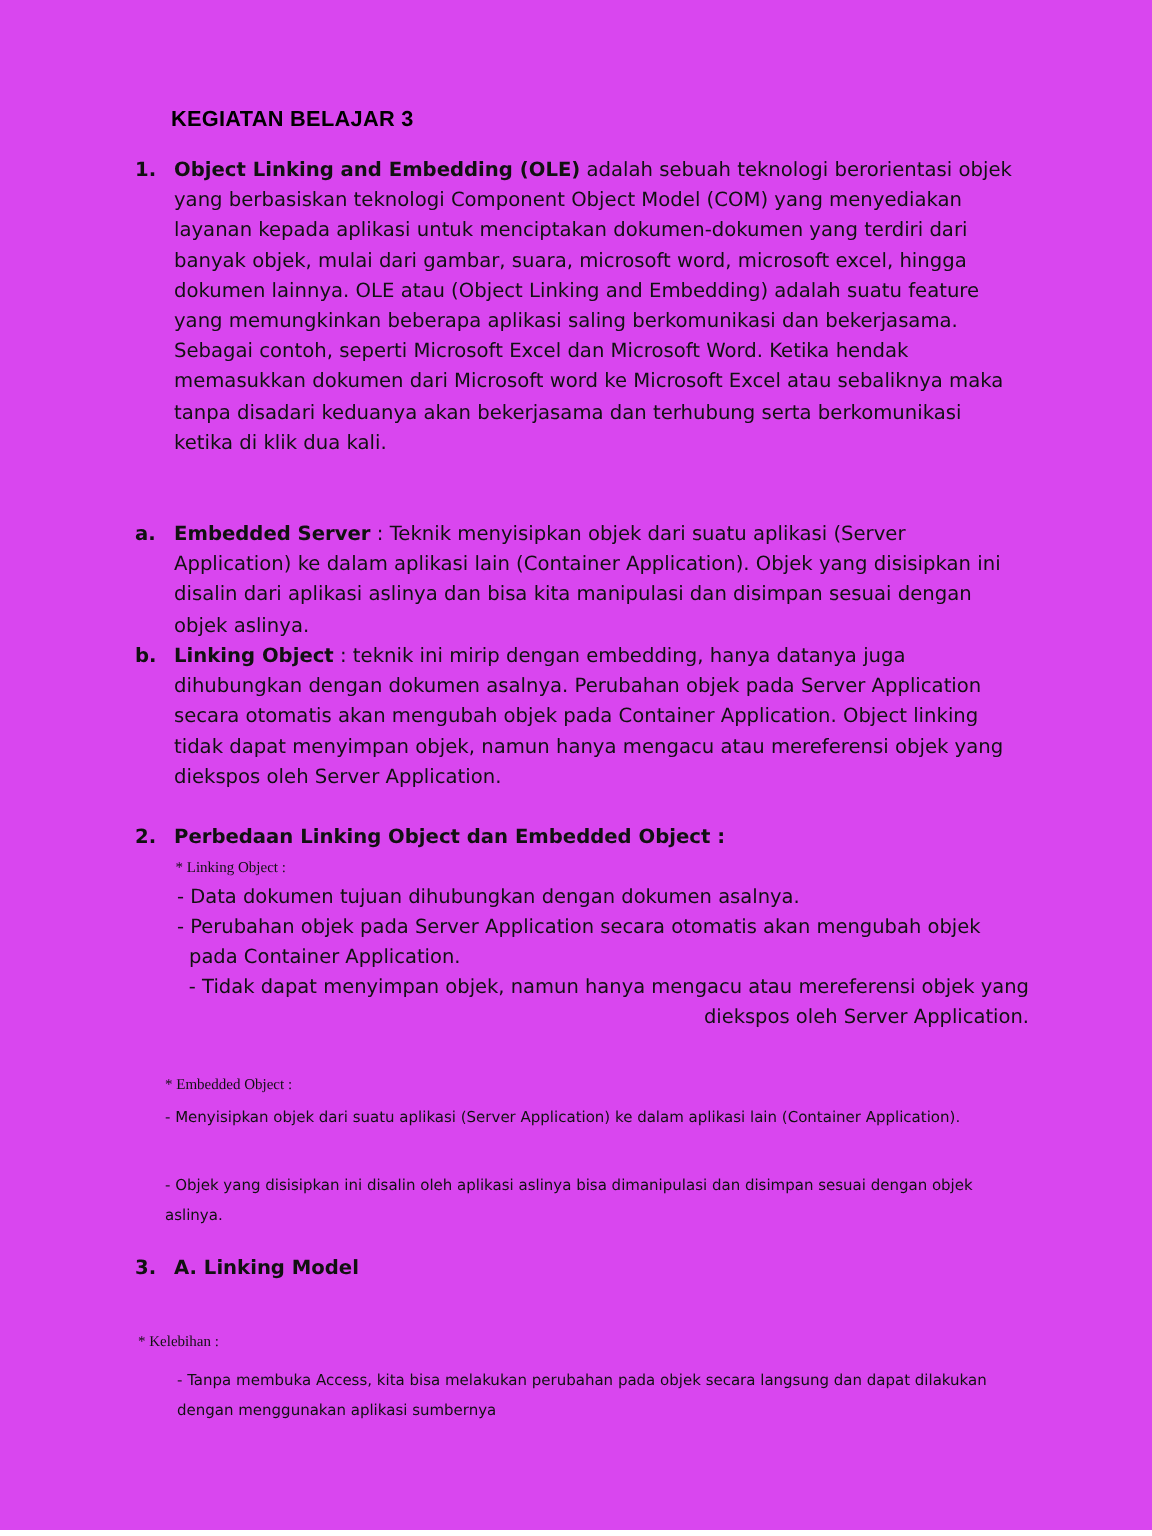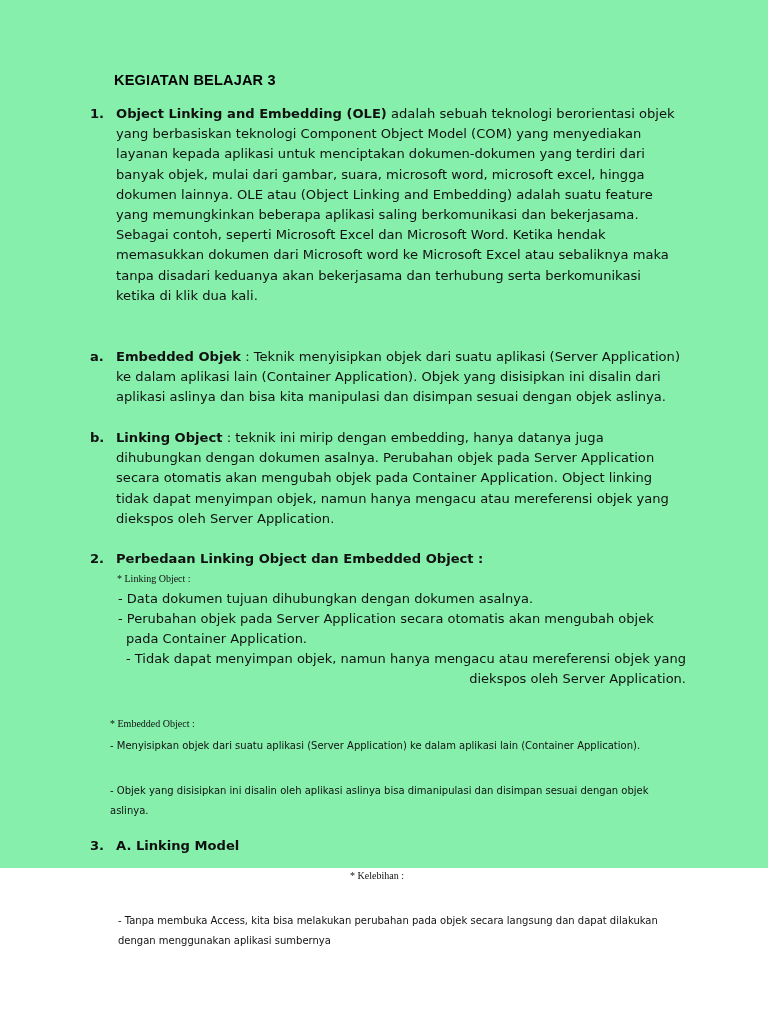--- a/index.html
+++ b/index.html
@@ -11,22 +11,22 @@
   body {
     width: 768px;
     height: 1024px;
     font-family: "Liberation Sans", sans-serif;
     color: #000000;
     overflow: hidden;
   }
   .page {
     position: relative;
     width: 768px;
-    height: 868px;
-    background: #86efac;
+    height: 1020px;
+    background: #d946ef;
     box-sizing: border-box;
   }
   .doc-body {
     position: absolute;
     left: 0;
     top: 0;
     width: 768px;
   }
 
   
@@ -102,21 +102,21 @@
     <div class="listblock" style="left:90px; top:104px; width:592px;">
       <span class="marker">1.</span>
       <div class="listbody">
         <b>Object Linking and Embedding (OLE)</b><span> adalah sebuah teknologi </span><span class="u">berorientasi objek</span><span> yang berbasiskan teknologi </span><span class="u">Component Object Model</span><span> (COM) yang menyediakan layanan kepada aplikasi untuk menciptakan dokumen-dokumen yang terdiri dari banyak objek, mulai dari gambar, suara, microsoft word, microsoft excel, hingga dokumen lainnya. OLE atau (Object Linking and Embedding) adalah suatu feature yang memungkinkan beberapa aplikasi saling berkomunikasi dan bekerjasama. Sebagai contoh, seperti Microsoft Excel dan Microsoft Word. Ketika hendak memasukkan  dokumen dari Microsoft word ke Microsoft Excel atau sebaliknya maka tanpa disadari keduanya akan bekerjasama dan terhubung serta berkomunikasi ketika di klik dua kali.</span>
       </div>
     </div>
 
     <div class="listblock" style="left:90px; top:347px; width:592px;">
       <span class="marker">a.</span>
       <div class="listbody">
-        <b>Embedded Objek</b><span> : Teknik menyisipkan objek dari suatu aplikasi (Server Application) ke dalam aplikasi lain (Container Application). Objek yang disisipkan ini disalin dari aplikasi aslinya dan bisa kita manipulasi dan disimpan sesuai dengan objek aslinya.</span>
+        <b>Embedded Server</b><span> : Teknik menyisipkan objek dari suatu aplikasi (Server Application) ke dalam aplikasi lain (Container Application). Objek yang disisipkan ini disalin dari aplikasi aslinya dan bisa kita manipulasi dan disimpan sesuai dengan objek aslinya.</span>
       </div>
     </div>
 
     <div class="listblock" style="left:90px; top:428px; width:592px;">
       <span class="marker">b.</span>
       <div class="listbody">
         <b>Linking Object</b><span> :  teknik ini mirip dengan embedding, hanya datanya juga dihubungkan dengan dokumen asalnya. Perubahan objek pada Server Application secara otomatis akan mengubah objek pada Container Application. Object linking tidak dapat menyimpan objek, namun hanya mengacu atau mereferensi objek yang diekspos oleh Server Application.</span>
       </div>
     </div>
 
@@ -141,18 +141,18 @@
 
     <div class="flat-item" style="left:110px; top:765px; width:570px;">- Objek yang disisipkan ini disalin oleh aplikasi aslinya bisa dimanipulasi dan disimpan sesuai dengan objek aslinya.</div>
 
     <div class="listblock" style="left:90px; top:836px; width:592px;">
       <span class="marker">3.</span>
       <div class="listbody">
         <b>A. Linking Model</b>
       </div>
     </div>
 
-    <div class="subline" style="left:92px; top:866px; width:570px;text-align:center;">* Kelebihan :</div>
+    <div class="subline" style="left:92px; top:885px; width:570px;">* Kelebihan :</div>
 
     <div class="flat-item" style="left:118px; top:895px; width:560px;">- Tanpa membuka Access, kita bisa melakukan perubahan pada objek secara langsung dan dapat dilakukan dengan menggunakan aplikasi sumbernya</div>
 
   </div>
 </div>
 
 </body></html>

